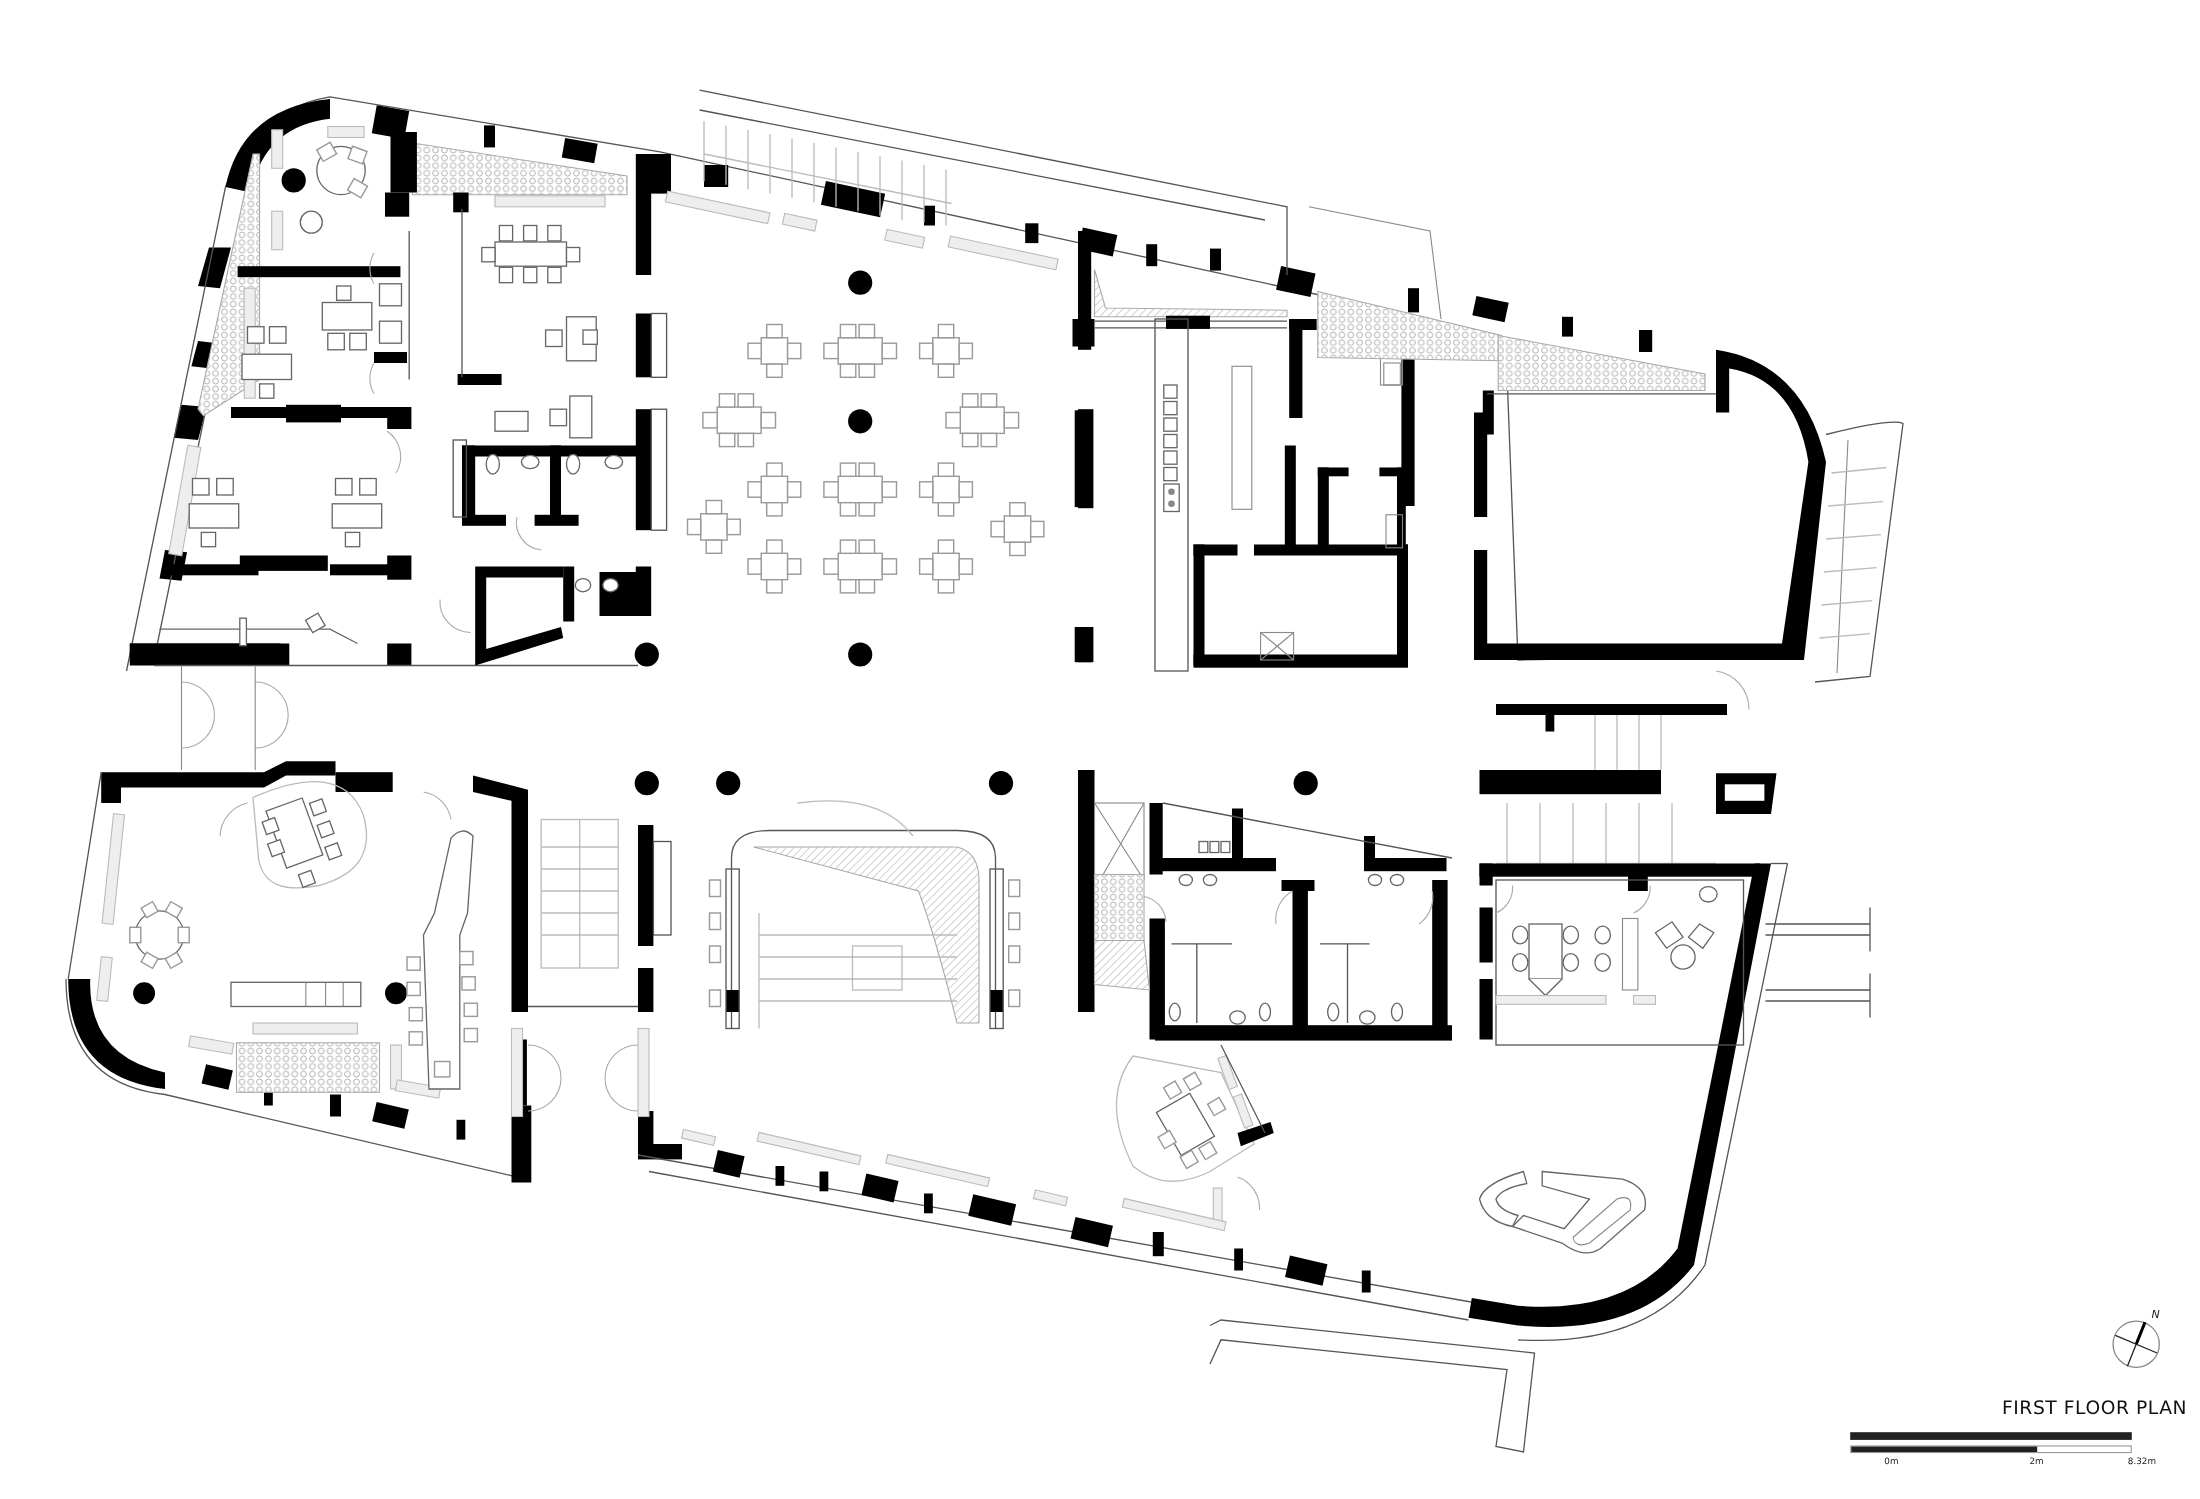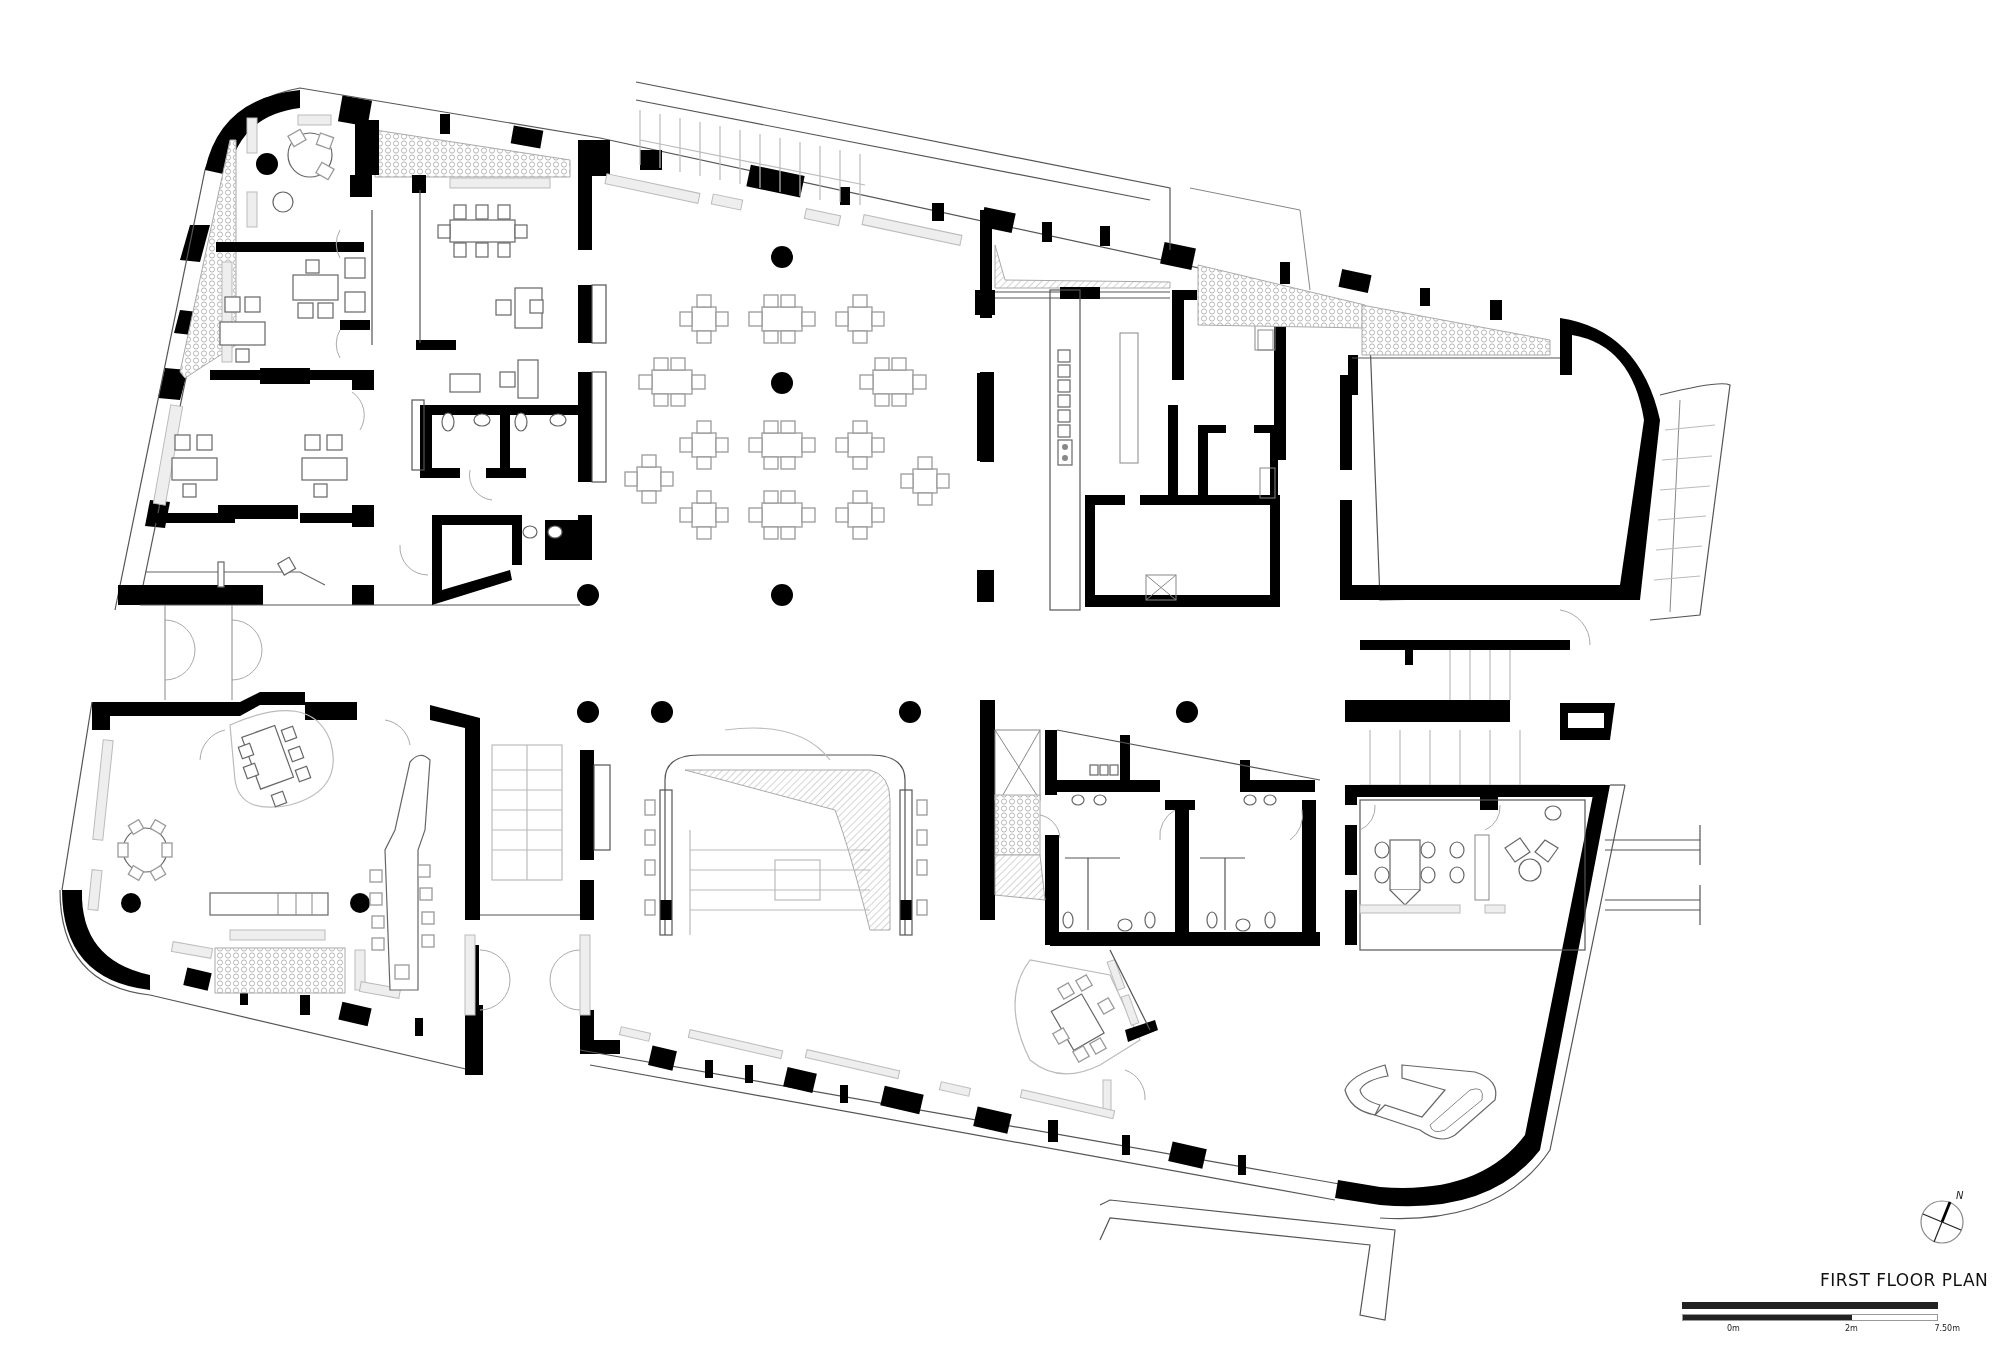--- a/index.html
+++ b/index.html
@@ -18,21 +18,21 @@
   .col { fill: #000; }
   #legend { position: absolute; left: 1660px; top: 1190px; width: 340px; height: 173px; }
   #legend-title { position: absolute; left: 160px; top: 80px; font-family: "DejaVu Sans", sans-serif; font-size: 17px; letter-spacing: 0.5px; color: #111; white-space: nowrap; }
   #compass { position: absolute; left: 258px; top: 4px; width: 48px; height: 52px; }
   #north-label { position: absolute; left: 296px; top: 0px; font-size: 10px; font-style: italic; color: #222; }
   #scalebar { position: absolute; left: 22px; top: 112px; width: 256px; }
   .sb-full { height: 7px; background: #222; margin-bottom: 5px; }
   .sb-split { height: 7px; border: 1px solid #999; box-sizing: border-box; position: relative; background: #fff; }
   .sb-split-fill { position: absolute; left: 0; top: 0; bottom: 0; width: 66.6%; background: #222; }
   .sb-labels { position: relative; height: 12px; margin-top: 3px; font-size: 8px; color: #222; }
-  .sb-l0 { position: absolute; left: 14px; padding-left: 31px; }
+  .sb-l0 { position: absolute; left: 0; padding-left: 31px; }
   .sb-l5 { position: absolute; left: 163px; }
   .sb-l7 { position: absolute; right: -22px; }
 </style>
 </head>
 <body>
 
 <svg id="plan" viewBox="0 0 2000 1363" xmlns="http://www.w3.org/2000/svg">
   <defs>
     <pattern id="hex" width="8" height="7" patternUnits="userSpaceOnUse">
       <rect width="8" height="7" fill="#fff"></rect>
@@ -581,16 +581,16 @@
   </svg>
   <div id="legend-title">FIRST FLOOR PLAN</div>
   <div id="scalebar">
     <div class="sb-full"></div>
     <div class="sb-split">
         <div class="sb-split-fill"></div>
       </div>
     <div class="sb-labels">
       <span class="sb-l0">0m</span>
       <span class="sb-l5">2m</span>
-      <span class="sb-l7">7.50m</span>
+      <span class="sb-l7">8.32m</span>
     </div>
   </div>
 </div>
 
 </body></html>

